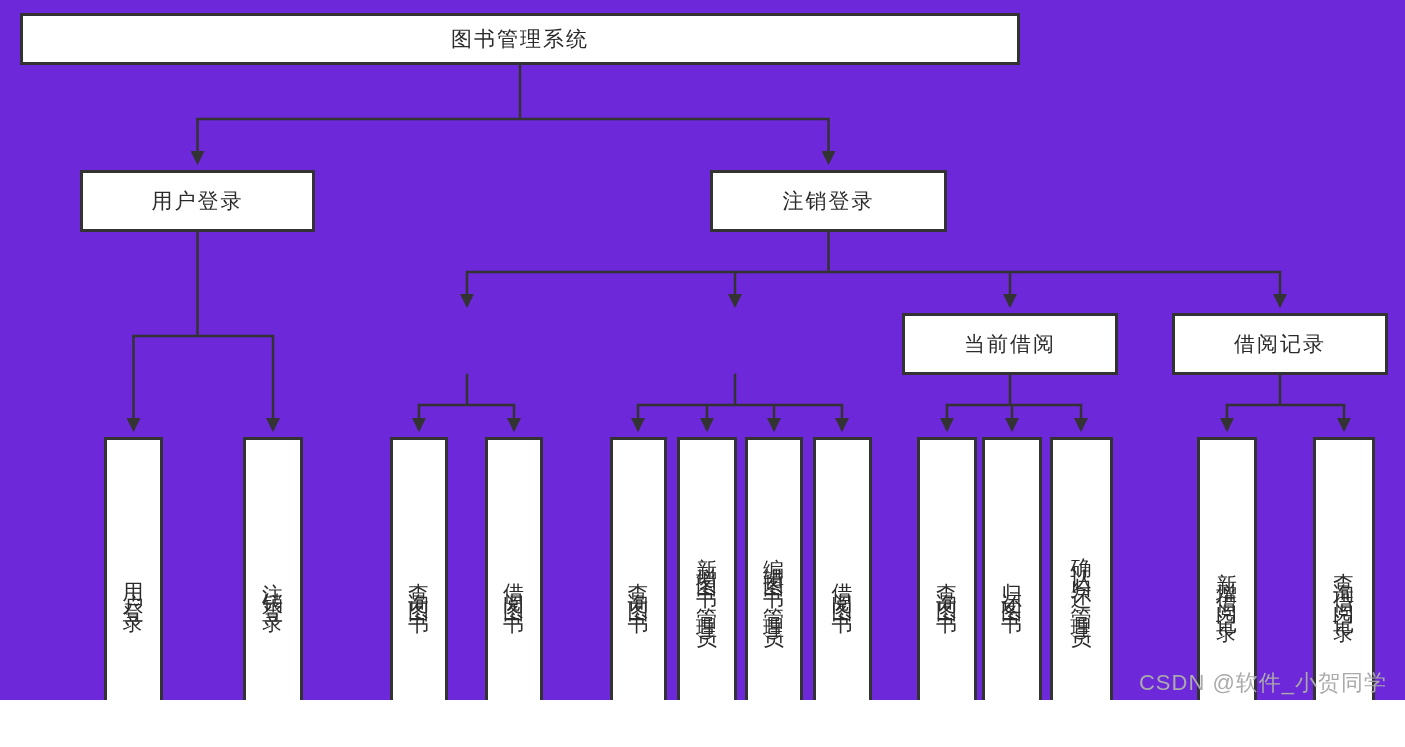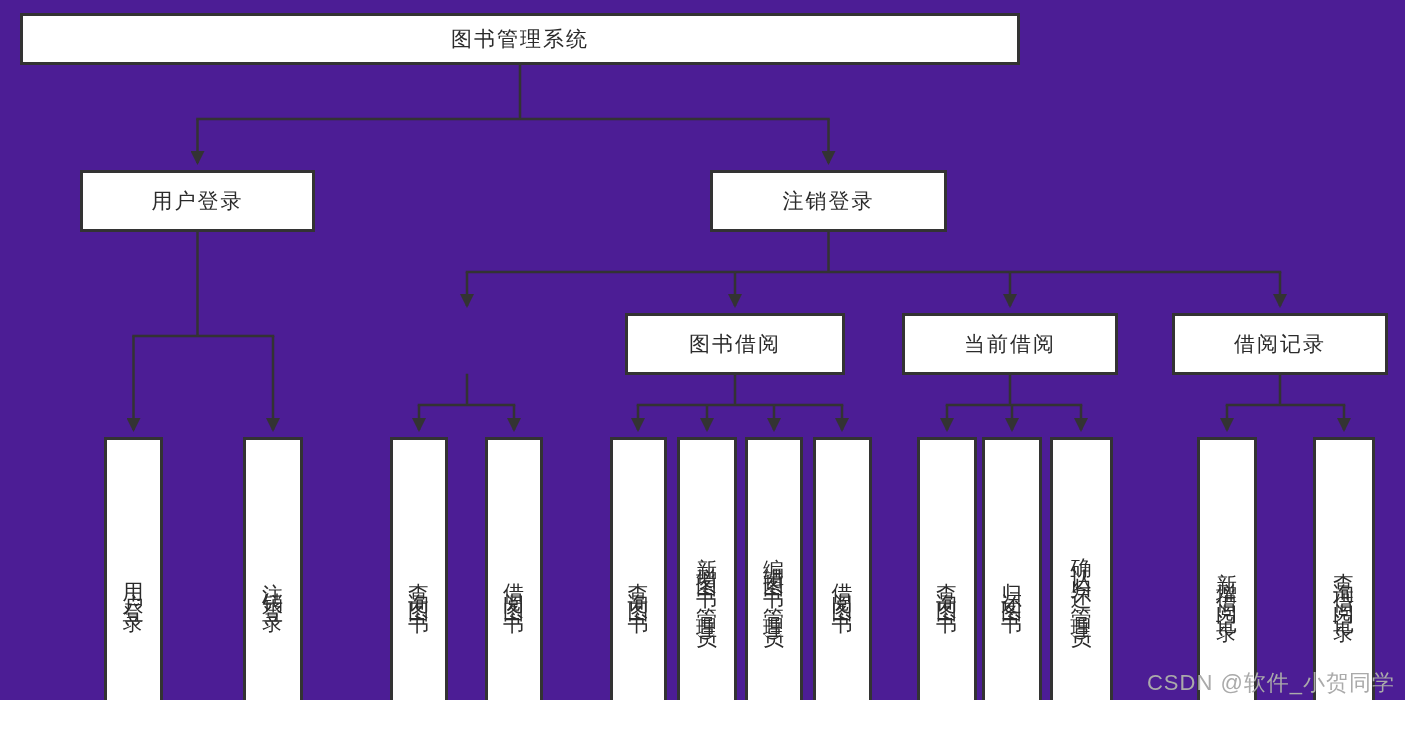--- a/index.html
+++ b/index.html
@@ -1,19 +1,19 @@
 <!DOCTYPE html>
 <html><head>
 <meta charset="utf-8">
 <style>
   html,body{margin:0;padding:0;background:#ffffff;}
   .stage{
     position:relative;
     width:1405px;height:700px;
-    background:#4c1d95;
+    background:#6d28d9;
     font-family:"Liberation Sans","DejaVu Sans",sans-serif;
     overflow:hidden;
   }
   .connectors{position:absolute;left:0;top:0;width:1405px;height:747px;}
   .node{
     position:absolute;
     box-sizing:border-box;
     border:3px solid #333333;
     background:#ffffff;
     display:flex;
@@ -27,21 +27,21 @@
   }
   .node .lbl{display:block;line-height:1.2;}
   .node.v .lbl{
     writing-mode:vertical-rl;
     text-orientation:mixed;
     letter-spacing:10px;
     line-height:1;
   }
   .watermark{
     position:absolute;
-    right:10px;
+    right:18px;
     bottom:2px;
     color:#aaaaaa;
     font-size:22px;
     letter-spacing:1px;
     z-index:3;
     white-space:nowrap;
     text-align:center;
   }
 </style>
 </head>
@@ -110,23 +110,20 @@
     <span class="lbl">图书管理系统</span>
   </div>
 
   <div class="node" style="left:80px;top:170px;width:235px;height:62px">
     <span class="lbl">用户登录</span>
   </div>
   <div class="node" style="left:710px;top:170px;width:237px;height:62px">
     <span class="lbl">注销登录</span>
   </div>
 
-  <div class="node" style="left:625px;top:313px;width:220px;height:62px">
-    <span class="lbl">图书借阅</span>
-  </div>
   <div class="node" style="left:902px;top:313px;width:216px;height:62px">
     <span class="lbl">当前借阅</span>
   </div>
   <div class="node" style="left:1172px;top:313px;width:216px;height:62px">
     <span class="lbl">借阅记录</span>
   </div>
 
   <div class="node v" style="left:104px;top:437px;width:59px;height:298px">
     <span class="lbl">用户登录</span>
   </div>

